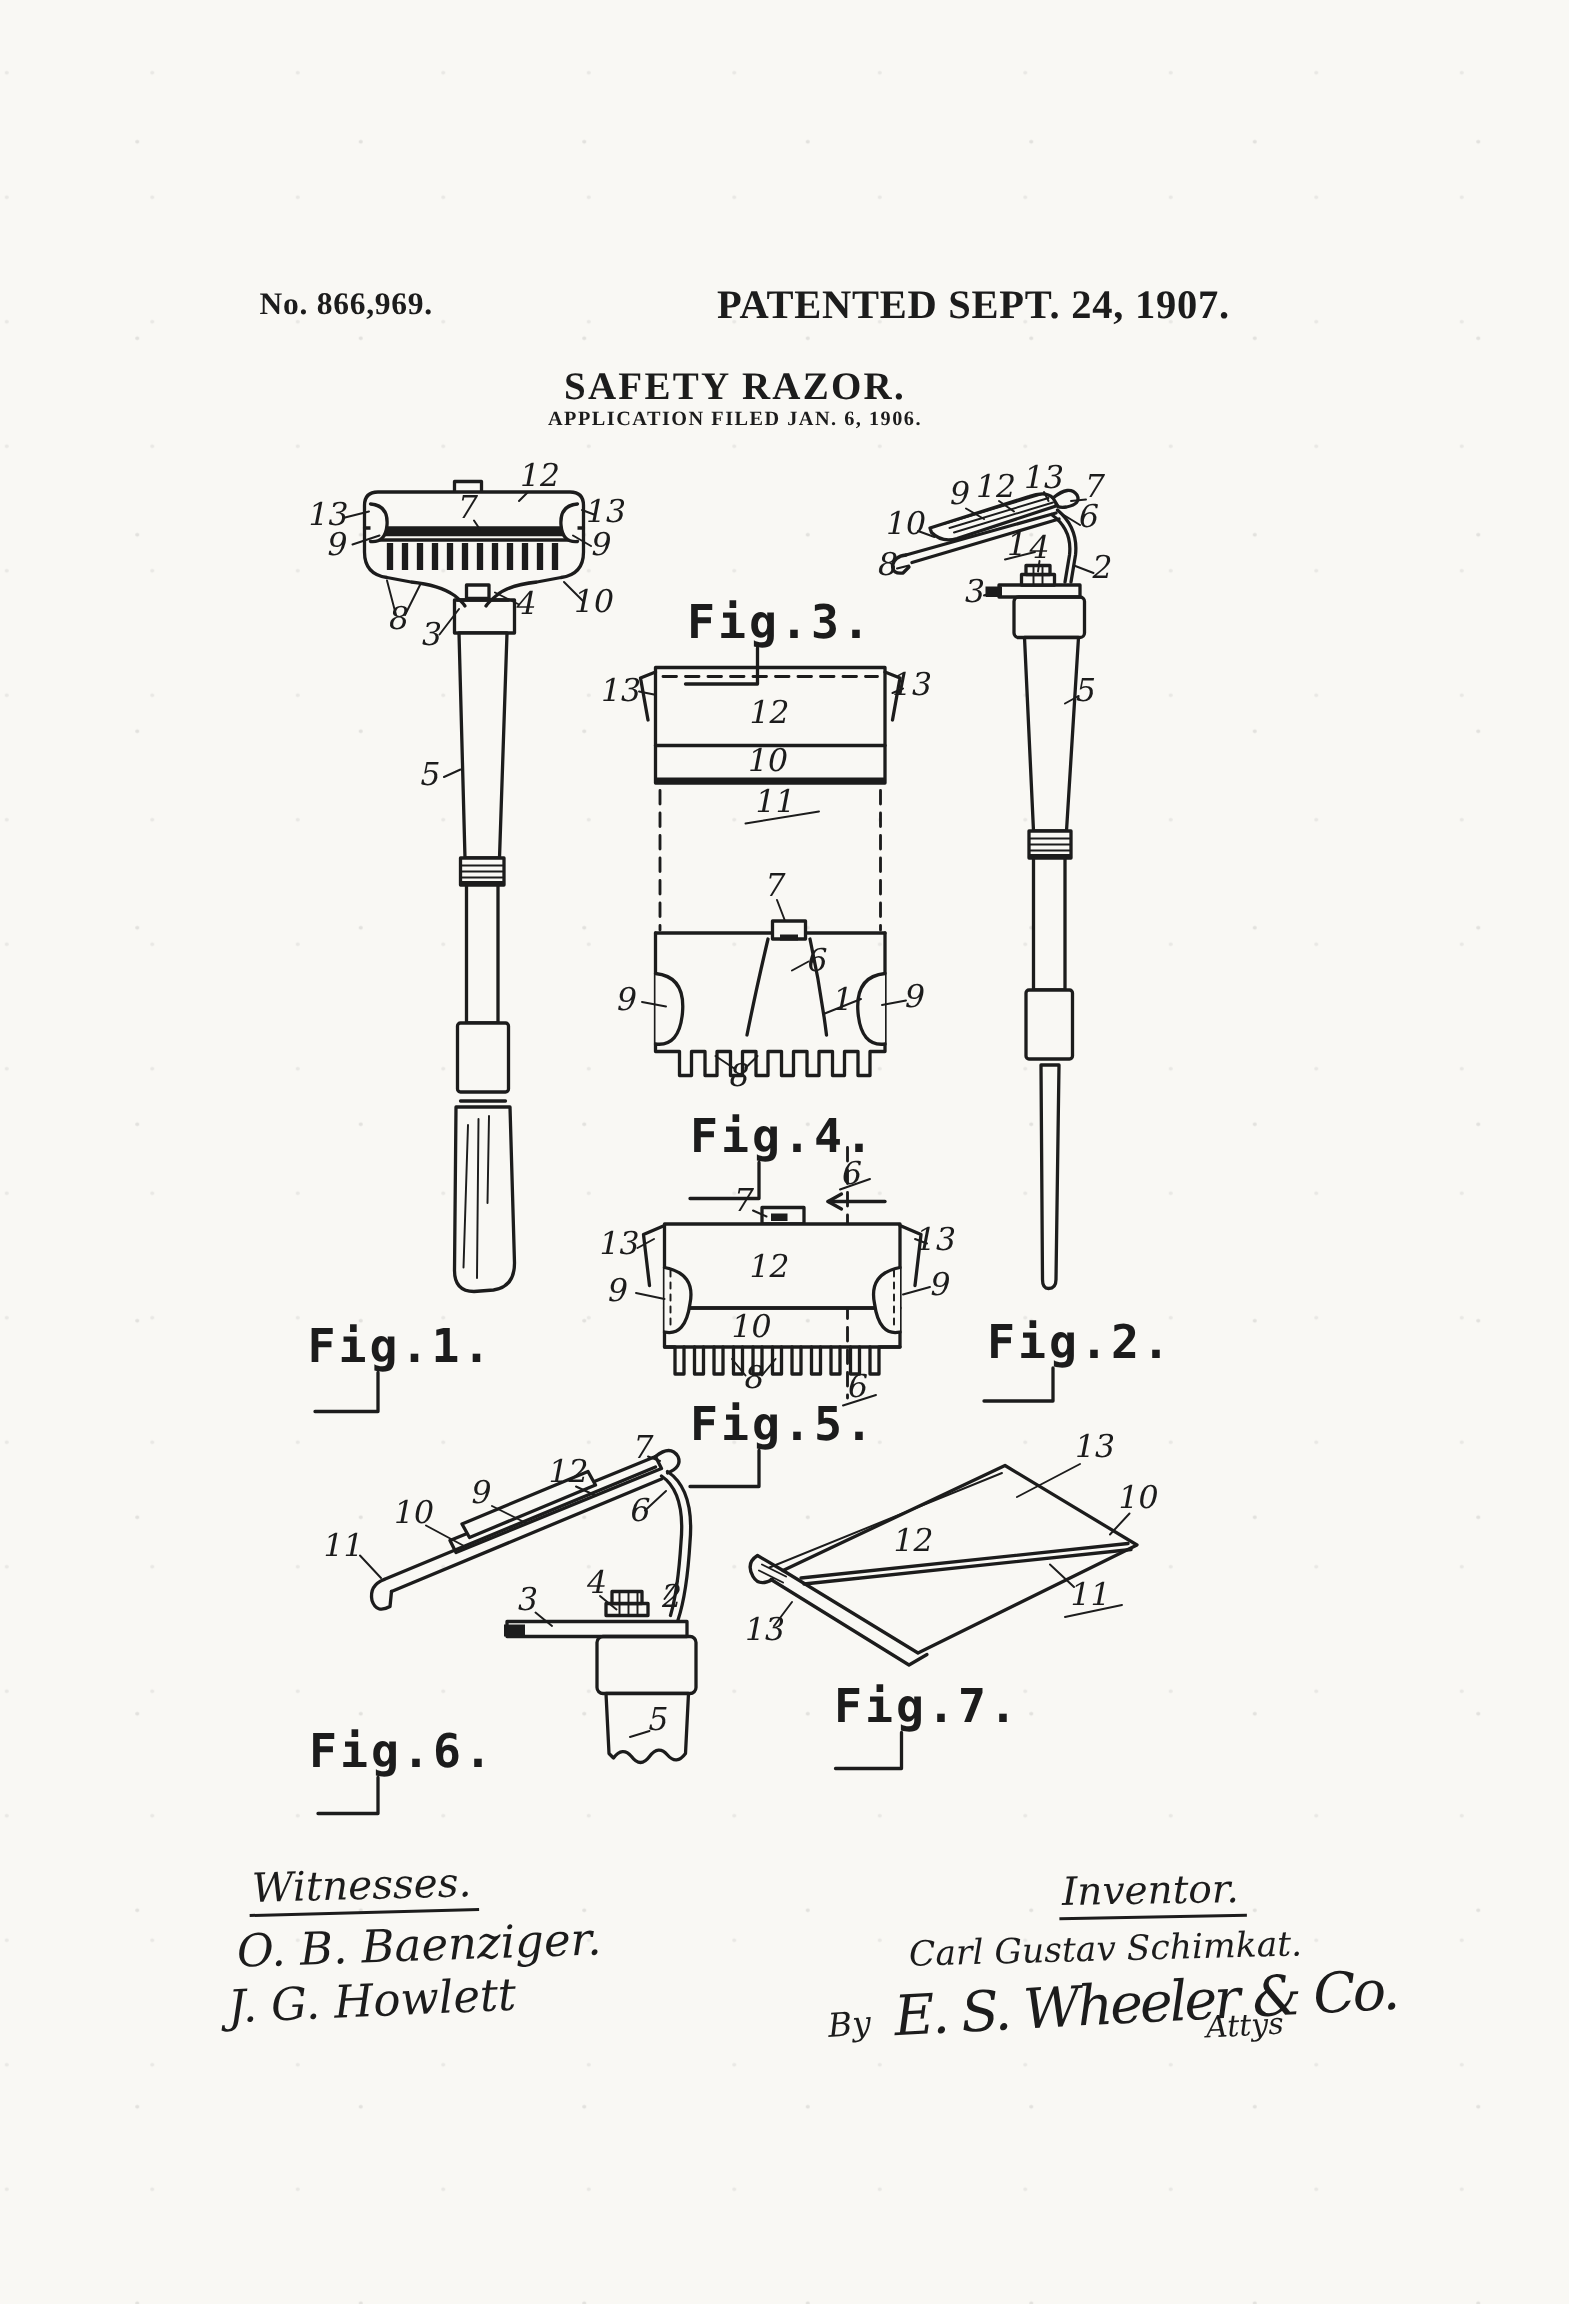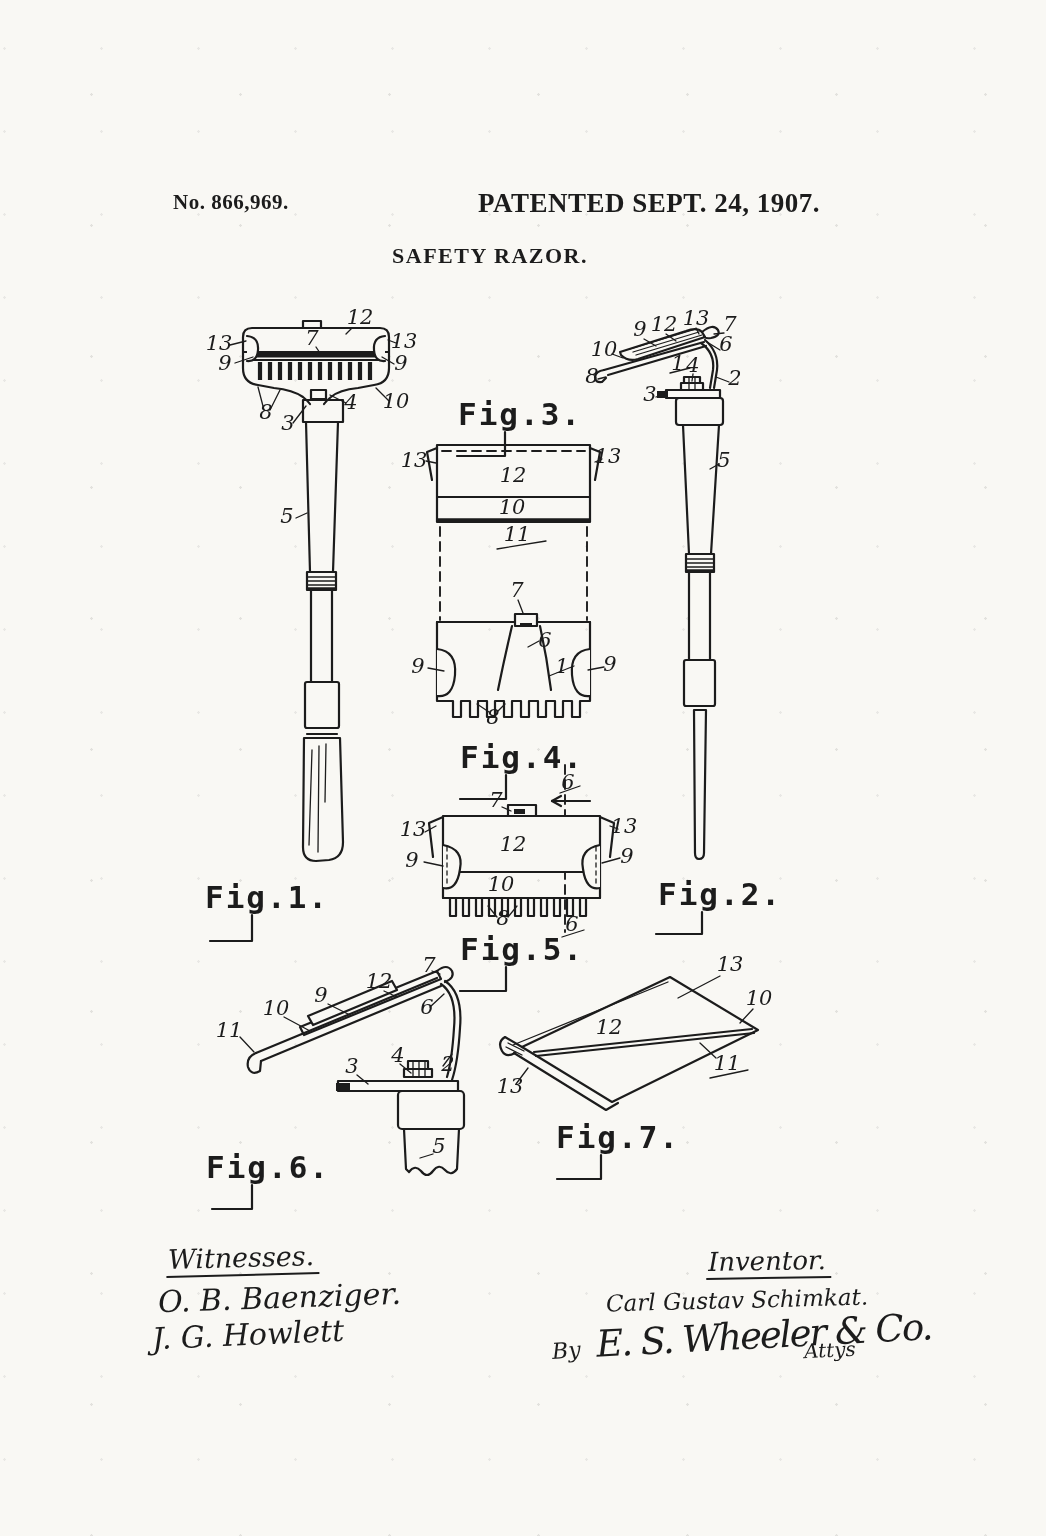--- a/index.html
+++ b/index.html
@@ -13,21 +13,21 @@
     background-position:17px 29px, 53px 7px;
     color:#1c1c1c;
     font-family:"Liberation Serif", serif;
   }
   .abs{position:absolute;}
   .hdr{font-weight:bold;letter-spacing:.5px;white-space:nowrap;}
   .hdr-num{left:163px;top:190px;font-size:21px;margin-left:10px;}
   .hdr-date{right:226px;top:188px;font-size:27px;}
   .center-line{left:0;width:980px;text-align:center;}
   .hdr-name{top:216px;font-size:22px;letter-spacing:1px;}
-  .hdr-title{top:243px;font-size:22px;letter-spacing:1.5px;}
+  .hdr-title{top:243px;font-size:26px;letter-spacing:1.5px;}
   .hdr-app{top:271px;font-size:13.5px;letter-spacing:1px;}
   .script{font-family:"DejaVu Serif", serif;font-style:italic;white-space:nowrap;}
   .u{border-bottom:2px solid #1c1c1c;padding:0 5px 1px 2px;}
   .sig-witn-h{left:166px;top:1242px;font-size:27px;transform:rotate(-1.5deg);}
   .sig-witn-1{left:158px;top:1280px;font-size:30px;transform:rotate(-2deg);}
   .sig-witn-2{left:152px;top:1317px;font-size:30px;transform:rotate(-2.5deg);}
   .sig-inv-h{left:706px;top:1246px;font-size:26px;transform:rotate(-1deg);}
   .sig-inv-n{left:606px;top:1287px;font-size:23px;transform:rotate(-1.5deg);}
   .sig-by{left:552px;top:1338px;font-size:22px;transform:rotate(-4deg);}
   .sig-atty{left:596px;top:1314px;font-size:37px;letter-spacing:-2px;transform:rotate(-3deg);}
@@ -45,20 +45,21 @@
   .ref{font-family:"DejaVu Serif", serif;font-style:italic;font-size:21px;fill:#1c1c1c;text-anchor:middle;}
 </style>
 </head>
 <body>
 
 <div class="page">
 
   <div class="abs hdr hdr-num">No. 866,969.</div>
   <div class="abs hdr hdr-date">PATENTED SEPT. 24, 1907.</div>
   <div class="abs hdr center-line hdr-title">SAFETY RAZOR.</div>
+  <div class="abs hdr center-line hdr-app">APPLICATION FILED JAN. 6, 1906.</div>
 
   <svg width="1046" height="1536" viewBox="0 0 1046 1536">
     <defs>
       <pattern id="knurl" width="8" height="8" patternUnits="userSpaceOnUse">
         <path d="M0,0 L8,8 M8,0 L0,8 M4,-4 L12,4 M-4,4 L4,12" stroke="#1c1c1c" stroke-width="1.5" fill="none"></path>
       </pattern>
       <pattern id="hatch" width="6" height="6" patternUnits="userSpaceOnUse">
         <path d="M0,6 L6,0 M-1,1 L1,-1 M5,7 L7,5" stroke="#1c1c1c" stroke-width="1.1" fill="none"></path>
       </pattern>
     </defs>

